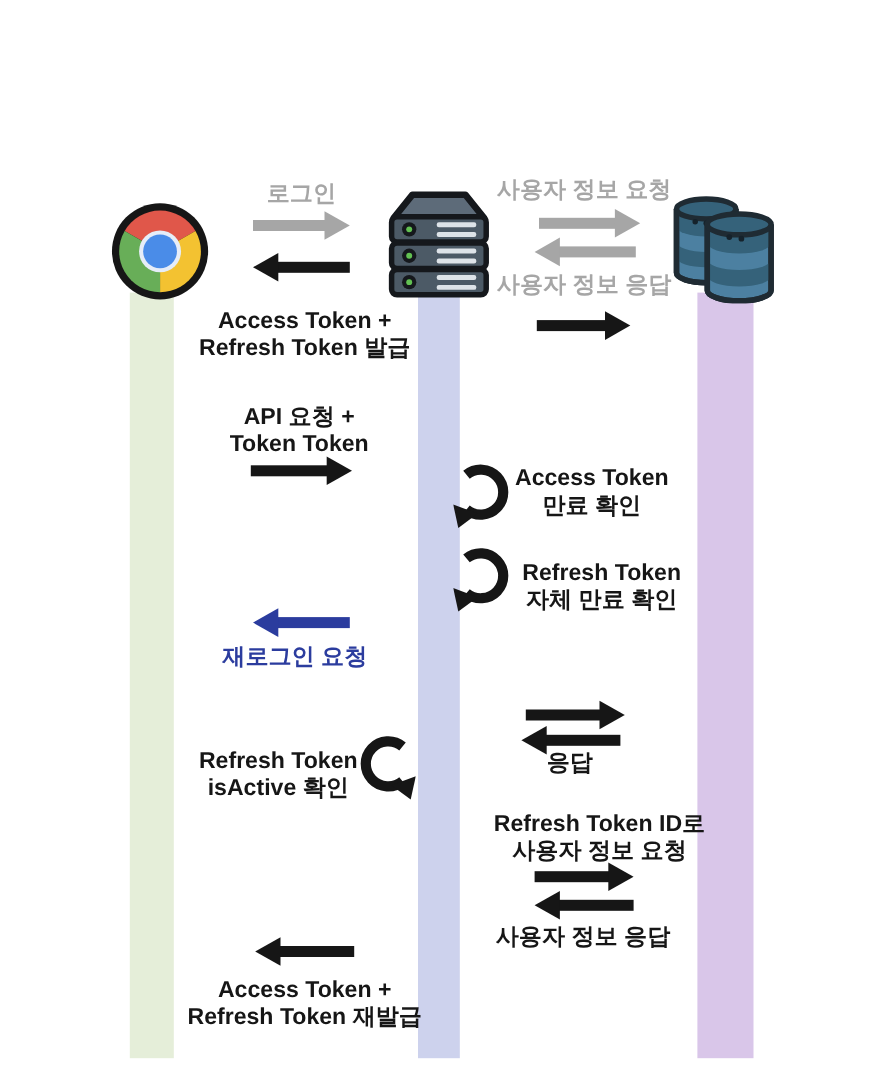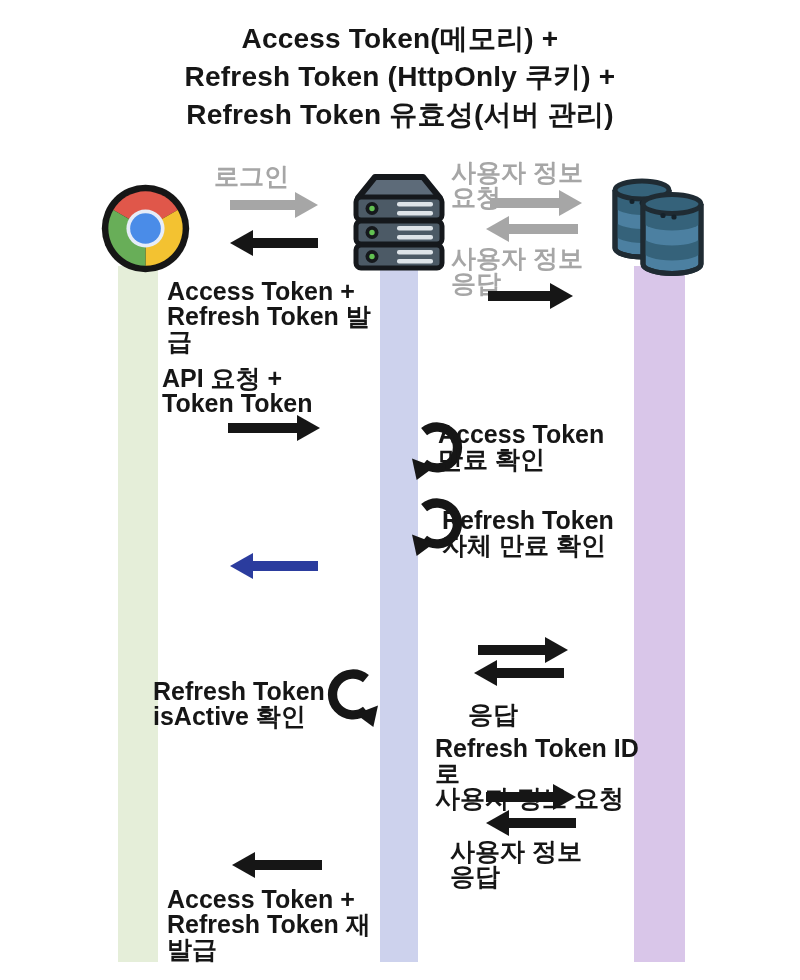--- a/index.html
+++ b/index.html
@@ -15,42 +15,39 @@
   }
   
   .lane{top:266px;height:696px;z-index:1;}
   .lane-browser{left:118px;width:40px;}
   .lane-server{left:380px;width:38px;}
   .lane-database{left:634px;width:51px;}
   
   .actor{z-index:2;}
   
   .lbl{
-    z-index:3;text-align:left;font-size:25px;font-weight:600;
+    z-index:3;text-align:center;font-size:21px;font-weight:600;
     line-height:25px;white-space:pre-line;
   }
   
   .harrow{z-index:3;height:26px;}
   .harrow .shaft{position:absolute;top:50%;margin-top:-5px;height:10px;background:currentColor;}
   .harrow.right .shaft{left:0;right:19px;}
   .harrow.left  .shaft{left:19px;right:0;}
   .harrow .head{position:absolute;top:50%;margin-top:-13px;width:0;height:0;
     border-top:13px solid transparent;border-bottom:13px solid transparent;}
   .harrow.right .head{right:0;border-left:23px solid currentColor;}
   .harrow.left  .head{left:0;border-right:23px solid currentColor;}
   .loop{z-index:3;}
 </style>
 </head>
 <body>
 
 <div id="canvas">
 
-  <div class="abs title">Access Token(메모리) +
-Refresh Token (HttpOnly 쿠키) +
-Refresh Token 유효성(서버 관리)</div>
 
   <div class="abs lane lane-browser" style="background-color: rgb(229, 238, 217);"></div>
   <div class="abs lane lane-server" style="background-color: rgb(205, 210, 237);"></div>
   <div class="abs lane lane-database" style="background-color: rgb(217, 198, 233);"></div>
 
   <div class="abs actor" style="left:99px;top:182px;width:93px;height:93px;">
     <svg width="93" height="93" viewBox="0 0 100 100">
       <circle cx="50" cy="50" r="47" fill="#161616"></circle>
       <path d="M50 50 L15.4 30 A40 40 0 0 1 84.6 30 Z" fill="#e0574a"></path>
       <path d="M50 50 L84.6 30 A40 40 0 0 1 50 90 Z" fill="#f3c231"></path>
@@ -152,30 +149,31 @@
       <polygon points="0,41 24,50 5,64" fill="currentColor"></polygon>
     </svg>
   </div>
   <div class="abs lbl" style="left:442px;top:508px;width:210px;">Refresh Token
 자체 만료 확인</div>
 
   <div class="abs harrow left" style="left: 230px; top: 553px; width: 88px; color: rgb(43, 60, 158);">
       <span class="shaft"></span>
       <span class="head"></span>
     </div>
+  <div class="abs lbl" style="left: 178px; top: 585px; width: 180px; color: rgb(43, 60, 158);">재로그인 요청</div>
 
   <div class="abs harrow right" style="left: 478px; top: 637px; width: 90px; color: rgb(22, 22, 22);">
       <span class="shaft"></span>
       <span class="head"></span>
     </div>
   <div class="abs harrow left" style="left: 474px; top: 660px; width: 90px; color: rgb(22, 22, 22);">
       <span class="shaft"></span>
       <span class="head"></span>
     </div>
-  <div class="abs lbl" style="left:468px;top:704px;width:100px;font-family:Liberation Mono, monospace;">응답</div>
+  <div class="abs lbl" style="left:468px;top:681px;width:100px;">응답</div>
 
   <div class="abs lbl" style="left:153px;top:679px;width:200px;">Refresh Token
 isActive 확인</div>
   <div class="abs loop" style="left: 326px; top: 666px; color: rgb(22, 22, 22);">
     <svg width="52" height="68" viewBox="0 0 56 70">
       <path d="M43 12 A22 22 0 1 0 43 46" fill="none" stroke="currentColor" stroke-width="10"></path>
       <polygon points="56,41 32,50 51,64" fill="currentColor"></polygon>
     </svg>
   </div>
 

